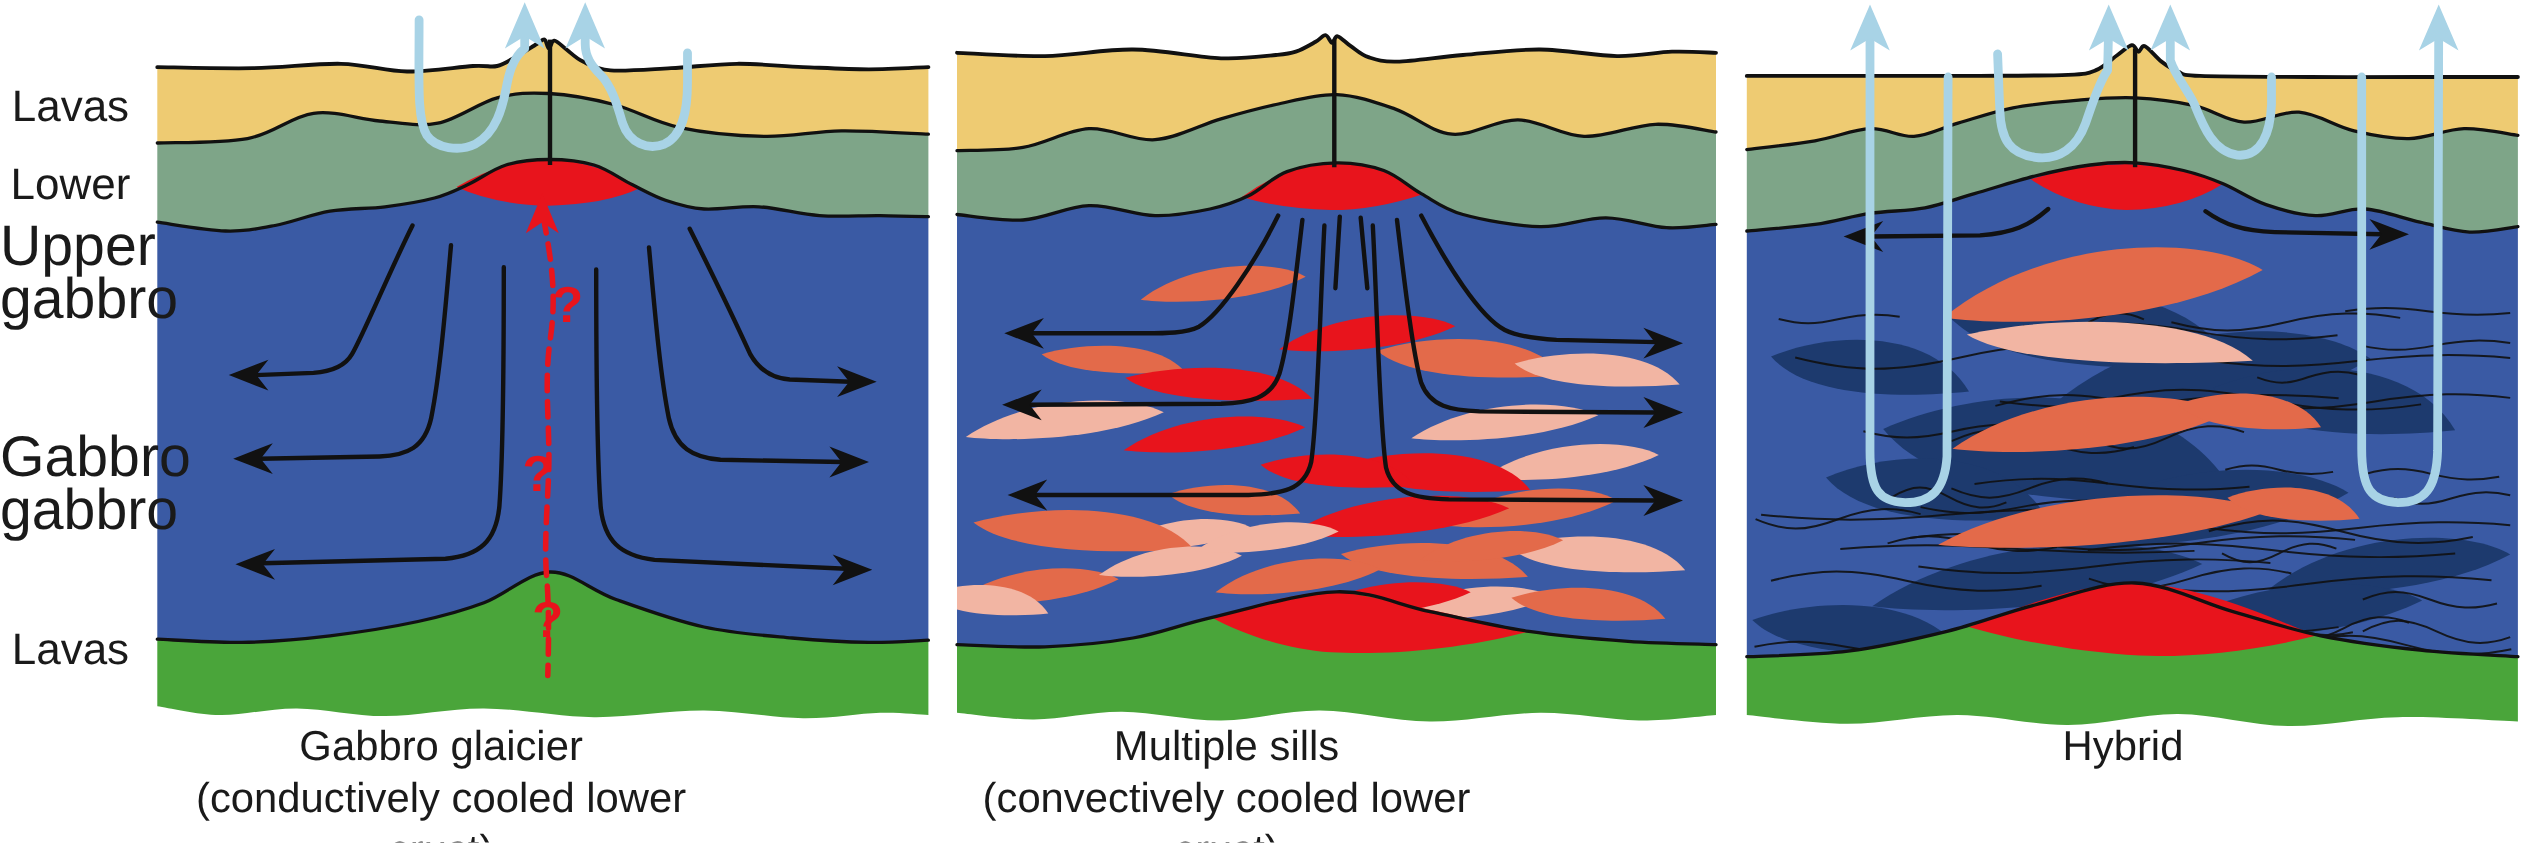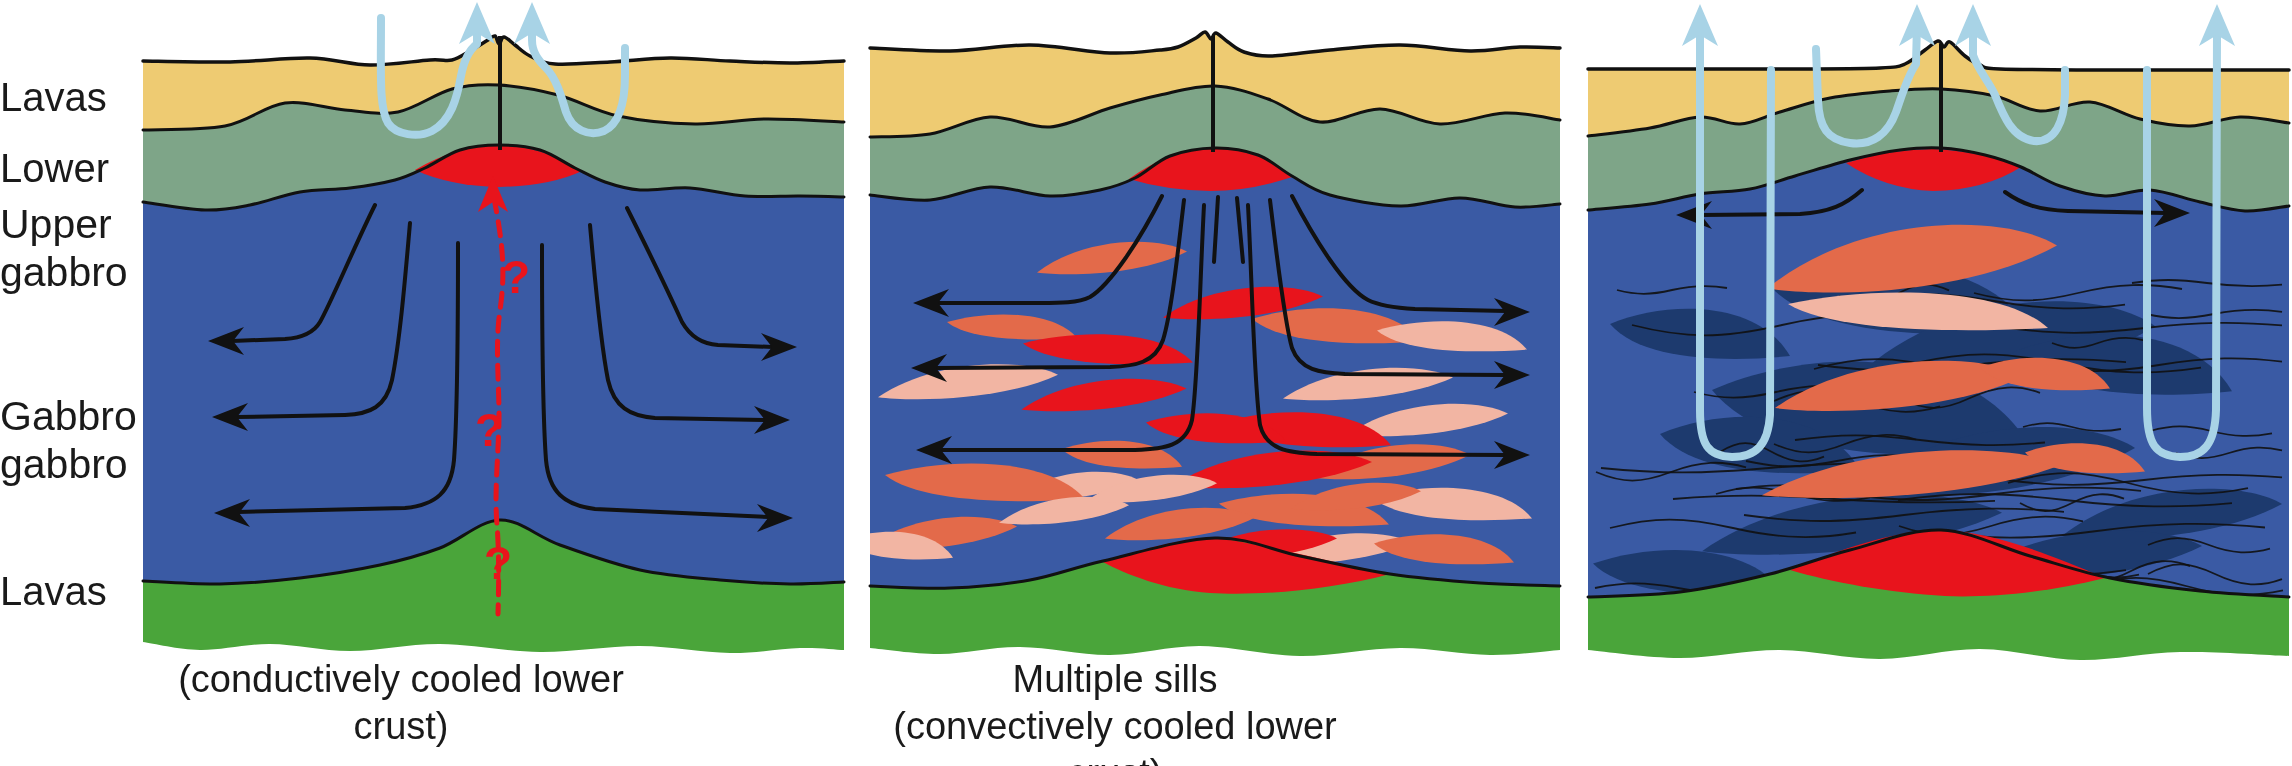--- a/index.html
+++ b/index.html
@@ -1,23 +1,23 @@
 <!DOCTYPE html>
 <html><head>
 <meta charset="utf-8">
 <style>
   html,body{margin:0;padding:0;background:#ffffff;}
   body{width:2292px;height:766px;position:relative;overflow:hidden;
        font-family:"Liberation Sans", sans-serif;color:#1a1a1a;}
   .canvas{position:absolute;left:0;top:0;width:2292px;height:766px;background:#fff;}
   svg{position:absolute;left:0;top:0;}
-  .lbl{position:absolute;left:0;width:128px;text-align:left;
+  .lbl{position:absolute;left:0;width:128px;text-align:center;
        font-size:40px;line-height:44px;white-space:nowrap;}
   .lbl2{position:absolute;left:0;width:128px;text-align:left;
-        font-size:41px;line-height:48px;}
+        font-size:52px;line-height:48px;}
   .lbl2 span{display:block;}
   .cap{position:absolute;top:656px;text-align:center;font-size:38px;line-height:47px;}
   
   .f-lava{fill:#eecb72}.f-dike{fill:#7ea588}.f-gab{fill:#3a5aa4}
   .f-man{fill:#4aa53a}.f-red{fill:#e8141c}.f-sal{fill:#e36a4a}
   .f-pink{fill:#f2b5a3}.f-navy{fill:#1d3a6e}.f-blk{fill:#111}.f-hyd{fill:#a8d3e6}
   
   .s-ln{stroke:#111;stroke-width:3;fill:none;stroke-linecap:round}
   .s-surf{stroke:#111;stroke-width:3.5;fill:none;stroke-linecap:round}
   .s-flow{stroke:#111;stroke-width:4;fill:none;stroke-linecap:round}
@@ -230,19 +230,24 @@
     <span>Upper</span>
     <span>gabbro</span>
   </div>
   <div class="lbl2" style="top:392px">
     <span>Gabbro</span>
     <span>gabbro</span>
   </div>
   <div class="lbl" style="top:569px">Lavas</div>
 
   <div class="cap" style="left:140px;width:522px">
+    <div>Gabbro glaicier</div>
     <div>(conductively cooled lower crust)</div>
   </div>
   <div class="cap" style="left:845px;width:540px">
     <div>Multiple sills</div>
     <div>(convectively cooled lower crust)</div>
   </div>
+  <div class="cap" style="left:1680px;width:500px">
+    <div>Hybrid</div>
+    <div></div>
+  </div>
 </div>
 
 </body></html>

